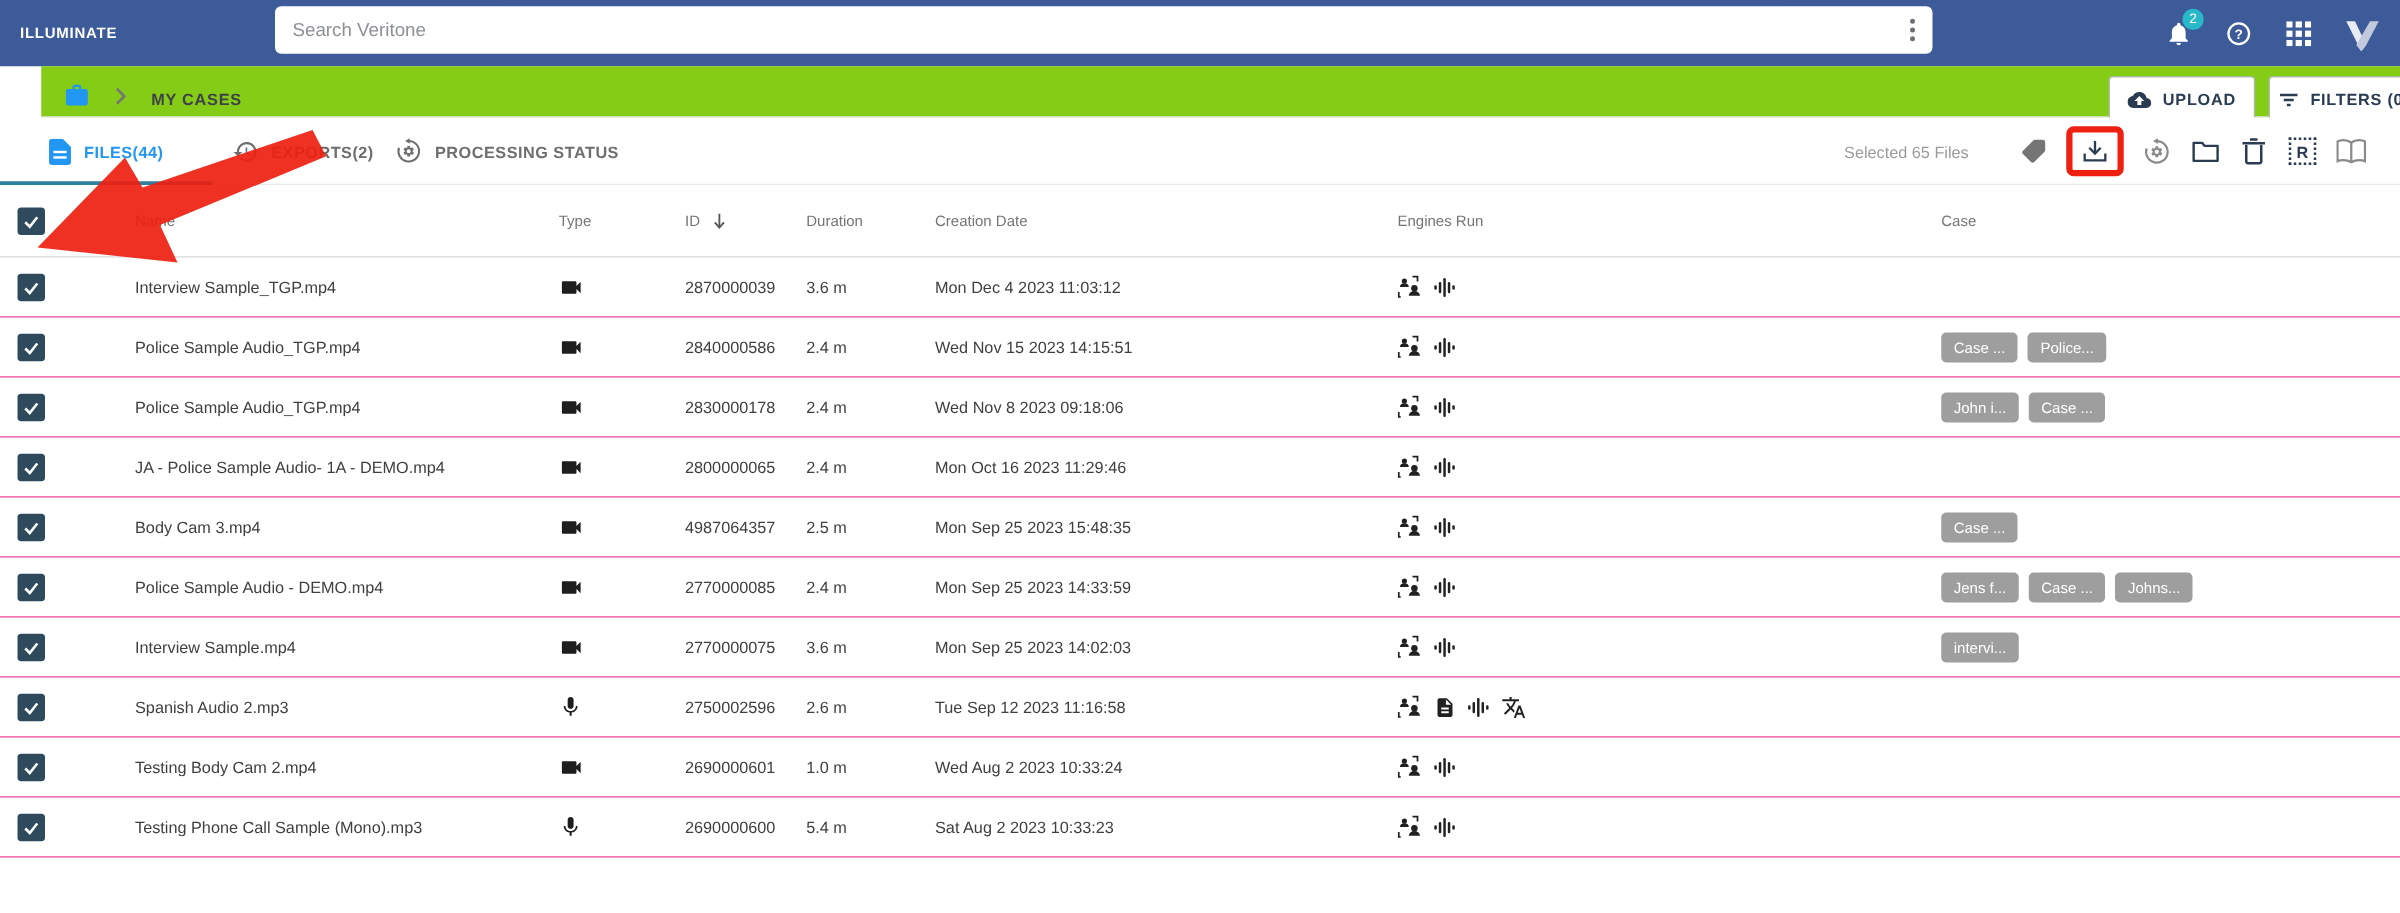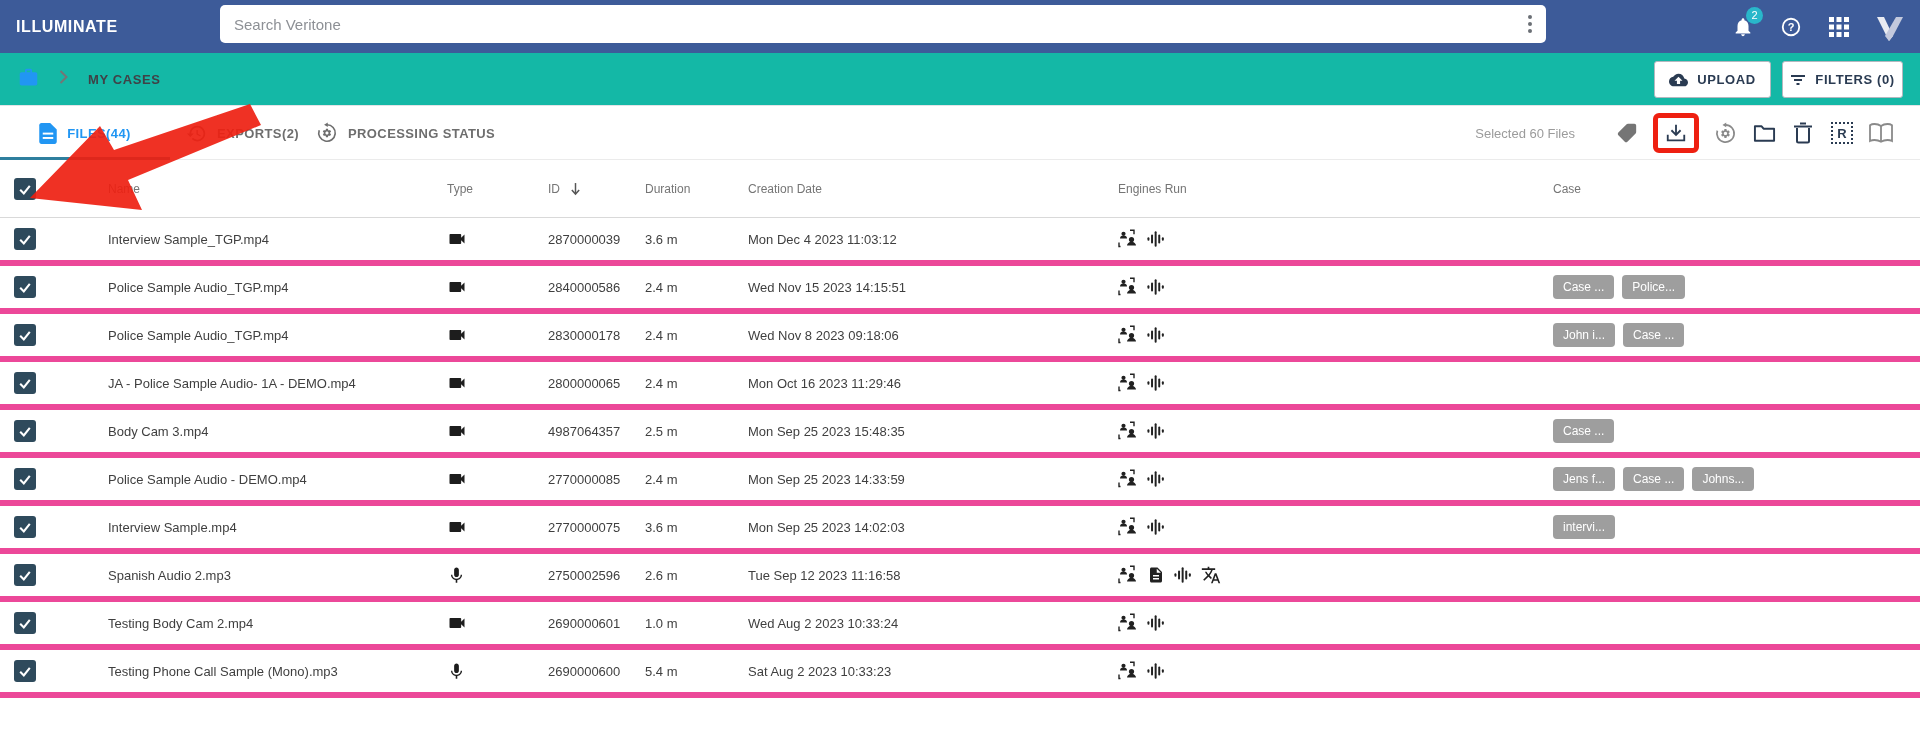--- a/index.html
+++ b/index.html
@@ -3,36 +3,36 @@
 <meta charset="utf-8">
 <style>
   * { margin:0; padding:0; box-sizing:border-box; }
   html,body { width:1920px; height:730px; overflow:hidden; background:#fff;
     font-family:"Liberation Sans", sans-serif; }
   .stage { position:relative; width:1920px; height:730px; background:#fff; }
 
   
   .topbar { position:relative; height:53px; background:var(--c-topbar,#3d5b99); }
   .logo { position:absolute; left:16px; top:0; line-height:53px; color:#fff;
-    font-size:16px; font-weight:bold; letter-spacing:.6px; }
+    font-size:12px; font-weight:bold; letter-spacing:.6px; }
   .searchbox { position:absolute; left:220px; top:5px; width:1326px; height:38px;
     background:#fff; border-radius:5px; display:flex; align-items:center; }
   .searchbox .ph { margin-left:14px; font-size:15px; color:#8d9095; flex:1; }
   .searchbox .dots { margin-right:14px; display:flex; flex-direction:column; gap:3px; cursor:pointer; }
   .searchbox .dots i { width:4px; height:4px; border-radius:50%; background:#6b6f75; }
   .top-icons { position:absolute; right:14px; top:0; height:53px; display:flex;
     align-items:center; gap:22px; }
   .top-icons .ic { position:relative; width:26px; height:26px; display:flex;
     align-items:center; justify-content:center; cursor:pointer; }
   .badge { position:absolute; top:-7px; right:-7px; min-width:17px; height:17px;
     border-radius:50%; background:var(--c-badge,#29b7ca); color:#fff; font-size:11px;
     display:flex; align-items:center; justify-content:center; }
 
   
-  .casebar { position:relative; height:53px; background:#14b8a6; border-bottom:1px solid #e2e4e7; }
+  .casebar { position:relative; height:41px; background:#84cc16; border-bottom:1px solid #e2e4e7;margin-left:33px; }
   .crumb-wrap { position:absolute; left:18px; top:0; height:52px; display:flex; align-items:center; gap:20px; }
   .crumb { font-size:13px; font-weight:bold; color:#3f4247; letter-spacing:.6px; }
   .obtn { position:absolute; top:8px; height:37px; background:#fff; border:1px solid #b3b8bf;
     border-radius:3px; display:flex; align-items:center; justify-content:center; gap:9px;
     font-size:13px; font-weight:bold; letter-spacing:.6px; color:var(--c-navy,#2a3b52); cursor:pointer; }
   .btn-upload { left:1654px; width:117px; }
   .btn-filters { left:1782px; width:121px; }
 
   
   .tabbar { position:relative; height:54px; background:#fff; border-bottom:1px solid #ebebeb; }
@@ -50,21 +50,21 @@
   .red-box { border:5px solid var(--c-red,#ee2011); border-radius:6px; padding:3px 6px;
     display:flex; align-items:center; justify-content:center; }
   .redact-box { width:22px; height:22px; border:2px dotted var(--c-navy,#2a3b52); display:flex;
     align-items:center; justify-content:center; font-size:13px; font-weight:bold;
     color:var(--c-navy,#2a3b52); }
 
   
   .thead { display:grid; grid-template-columns:56px 381px 103px 100px 98px 372px 435px 1fr;
     height:58px; align-items:center; border-bottom:1px solid #d9d9d9; font-size:12px; color:#757575; }
   .trow { display:grid; grid-template-columns:56px 381px 103px 100px 98px 372px 435px 1fr;
-    height:48px; align-items:center; border-bottom:6px solid #ec4899; font-size:13px; color:#3f3f3f; cursor:pointer; }
+    height:48px; align-items:center; border-bottom:1px solid #ec4899; font-size:13px; color:#3f3f3f; cursor:pointer; }
   .c-check { padding-left:14px; }
   .c-name  { padding-left:52px; white-space:nowrap; overflow:hidden; }
   .c-type  { padding-left:10px; display:flex; align-items:center; }
   .c-id    { padding-left:8px; }
   .c-dur   { padding-left:5px; }
   .c-date  { padding-left:10px; }
   .c-eng   { padding-left:8px; display:flex; align-items:center; gap:9px; }
   .c-tags  { padding-left:8px; display:flex; align-items:center; gap:8px; }
   .cbx { width:22px; height:22px; border-radius:3px; background:var(--c-checkbox,#2e4a5c);
     display:flex; align-items:center; justify-content:center; cursor:pointer; }
@@ -184,21 +184,21 @@
         <path d="M12 3 A9 9 0 1 1 3.5 9" fill="none" stroke="#6e6e6e" stroke-width="1.8"></path>
         <polygon points="12.8,0.6 12.8,5.4 8.8,3" fill="#6e6e6e"></polygon>
         <g transform="translate(6.2,6.2) scale(0.48)" fill="#6e6e6e">
           <path d="M19.14 12.94c.04-.3.06-.61.06-.94 0-.32-.02-.64-.07-.94l2.03-1.58c.18-.14.23-.41.12-.61l-1.92-3.32c-.12-.22-.37-.29-.59-.22l-2.39.96c-.5-.38-1.03-.7-1.62-.94l-.36-2.54c-.04-.24-.24-.41-.48-.41h-3.84c-.24 0-.43.17-.47.41l-.36 2.54c-.59.24-1.13.57-1.62.94l-2.39-.96c-.22-.08-.47 0-.59.22L2.74 8.87c-.12.21-.08.47.12.61l2.03 1.58c-.05.3-.09.63-.09.94s.02.64.07.94l-2.03 1.58c-.18.14-.23.41-.12.61l1.92 3.32c.12.22.37.29.59.22l2.39-.96c.5.38 1.03.7 1.62.94l.36 2.54c.05.24.24.41.48.41h3.84c.24 0 .44-.17.47-.41l.36-2.54c.59-.24 1.13-.56 1.62-.94l2.39.96c.22.08.47 0 .59-.22l1.92-3.32c.12-.22.07-.47-.12-.61l-2.01-1.58zM12 15.6c-1.98 0-3.6-1.62-3.6-3.6s1.62-3.6 3.6-3.6 3.6 1.62 3.6 3.6-1.62 3.6-3.6 3.6z"></path>
         </g>
       </svg>
       <span>PROCESSING STATUS</span>
     </div>
 
     <div class="sel-cluster">
-      <span class="sel-label">Selected 60 Files</span>
+      <span class="sel-label">Selected 65 Files</span>
 
       <span class="act">
         <svg width="22" height="22" viewBox="0 0 24 24" fill="#757575">
           <path d="M21.41 11.58l-9-9C12.05 2.22 11.55 2 11 2H4c-1.1 0-2 .9-2 2v7c0 .55.22 1.05.59 1.42l9 9c.36.36.86.58 1.41.58.55 0 1.05-.22 1.41-.59l7-7c.37-.36.59-.86.59-1.41 0-.55-.23-1.06-.59-1.42z" transform="rotate(90 12 12)"></path>
         </svg>
       </span>
 
       <span class="red-box">
         <span class="act" style="width:24px;height:24px;">
           <svg width="22" height="22" viewBox="0 0 24 24">

